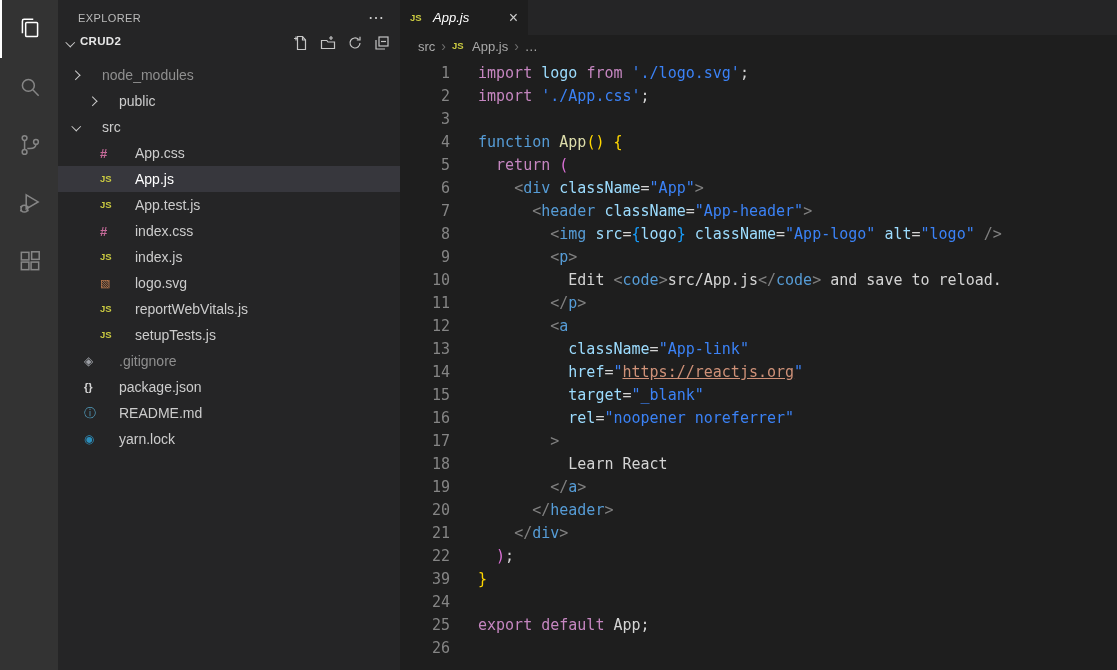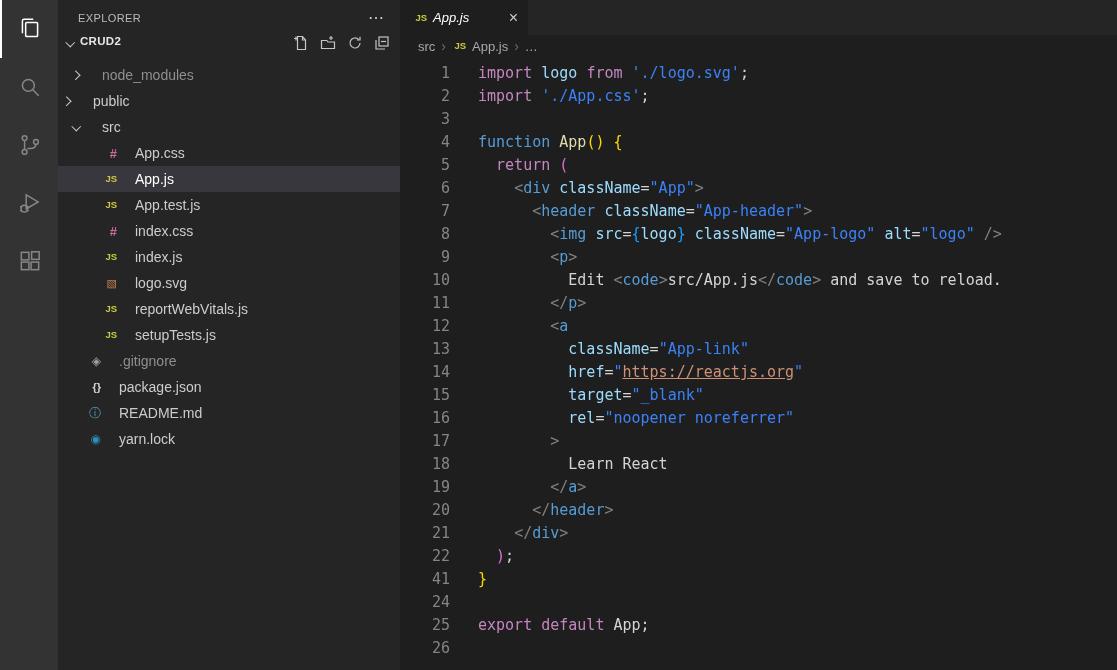--- a/index.html
+++ b/index.html
@@ -28,21 +28,21 @@
   .trow{height:26px;display:flex;align-items:center;font-size:14px;color:#cccccc;cursor:pointer}
   .trow.sel{background:#37373d;color:#ffffff}
   .trow.dim .tlabel{color:#8f8f8f}
   .tlabel{margin-left:18px;white-space:nowrap}
   .chev{width:16px;height:16px;position:relative;flex:none}
   .chev::before{content:"";position:absolute;top:4.5px;left:4px;width:5.5px;height:5.5px;
                 border-right:1.3px solid #cccccc;border-bottom:1.3px solid #cccccc;transform:rotate(-45deg)}
   .chev.open::before{transform:rotate(45deg);top:3.5px;left:5px}
 
   
-  .fi{width:17px;flex:none;text-align:right;font-weight:700;line-height:1;
+  .fi{width:17px;flex:none;text-align:left;font-weight:700;line-height:1;
       font-family:"Liberation Sans",sans-serif}
   .fi-js{color:#cbcb41;font-size:9.5px}
   .fi-css{color:#c76b9a;font-size:13px}
   .fi-svg{color:#cc8352;font-size:11px;font-weight:400}
   .fi-git{color:#9da0a6;font-size:12px;font-weight:400}
   .fi-json{color:#d4d4d4;font-size:11px}
   .fi-md{color:#519aba;font-size:12px;font-weight:400}
   .fi-yarn{color:#2c8ebb;font-size:12px;font-weight:400}
 
   
@@ -149,21 +149,21 @@
             <path d="M7 6.5h5"></path>
             <path d="M2 5v9h9"></path>
         </svg>
       </span>
     </div>
     <div class="tree" id="tree">
         <div class="trow dim" style="padding-left: 10px;">
           <span class="chev"></span>
           <span class="tlabel">node_modules</span>
         </div>
-        <div class="trow" style="padding-left: 1px;">
+        <div class="trow" style="padding-left: 27px;">
           <span class="chev"></span>
           <span class="tlabel">public</span>
         </div>
         <div class="trow" style="padding-left: 10px;">
           <span class="chev open"></span>
           <span class="tlabel">src</span>
         </div>
         <div class="trow" style="padding-left: 42px;">
           <span class="fi fi-css">#</span>
           <span class="tlabel">App.css</span>
@@ -247,20 +247,20 @@
         <div class="line"><span class="ln">13</span><span class="lc"><span class="t-w">          </span><span class="t-v">className</span><span class="t-w">=</span><span class="t-s">"App-link"</span></span></div>
         <div class="line"><span class="ln">14</span><span class="lc"><span class="t-w">          </span><span class="t-v">href</span><span class="t-w">=</span><span class="t-s">"</span><span class="t-u">https://reactjs.org</span><span class="t-s">"</span></span></div>
         <div class="line"><span class="ln">15</span><span class="lc"><span class="t-w">          </span><span class="t-v">target</span><span class="t-w">=</span><span class="t-s">"_blank"</span></span></div>
         <div class="line"><span class="ln">16</span><span class="lc"><span class="t-w">          </span><span class="t-v">rel</span><span class="t-w">=</span><span class="t-s">"noopener noreferrer"</span></span></div>
         <div class="line"><span class="ln">17</span><span class="lc"><span class="t-w">        </span><span class="t-p">&gt;</span></span></div>
         <div class="line"><span class="ln">18</span><span class="lc"><span class="t-w">          Learn React</span></span></div>
         <div class="line"><span class="ln">19</span><span class="lc"><span class="t-w">        </span><span class="t-p">&lt;/</span><span class="t-t">a</span><span class="t-p">&gt;</span></span></div>
         <div class="line"><span class="ln">20</span><span class="lc"><span class="t-w">      </span><span class="t-p">&lt;/</span><span class="t-t">header</span><span class="t-p">&gt;</span></span></div>
         <div class="line"><span class="ln">21</span><span class="lc"><span class="t-w">    </span><span class="t-p">&lt;/</span><span class="t-t">div</span><span class="t-p">&gt;</span></span></div>
         <div class="line"><span class="ln">22</span><span class="lc"><span class="t-w">  </span><span class="t-m">)</span><span class="t-w">;</span></span></div>
-        <div class="line"><span class="ln">41</span><span class="lc"><span class="t-g">}</span></span></div>
+        <div class="line"><span class="ln">39</span><span class="lc"><span class="t-g">}</span></span></div>
         <div class="line"><span class="ln">24</span><span class="lc"></span></div>
         <div class="line"><span class="ln">25</span><span class="lc"><span class="t-k">export</span><span class="t-w"> </span><span class="t-k">default</span><span class="t-w"> </span><span class="t-w">App;</span></span></div>
         <div class="line"><span class="ln">26</span><span class="lc"></span></div>
       </div>
   </div>
 
 </div>
 
 </body></html>

